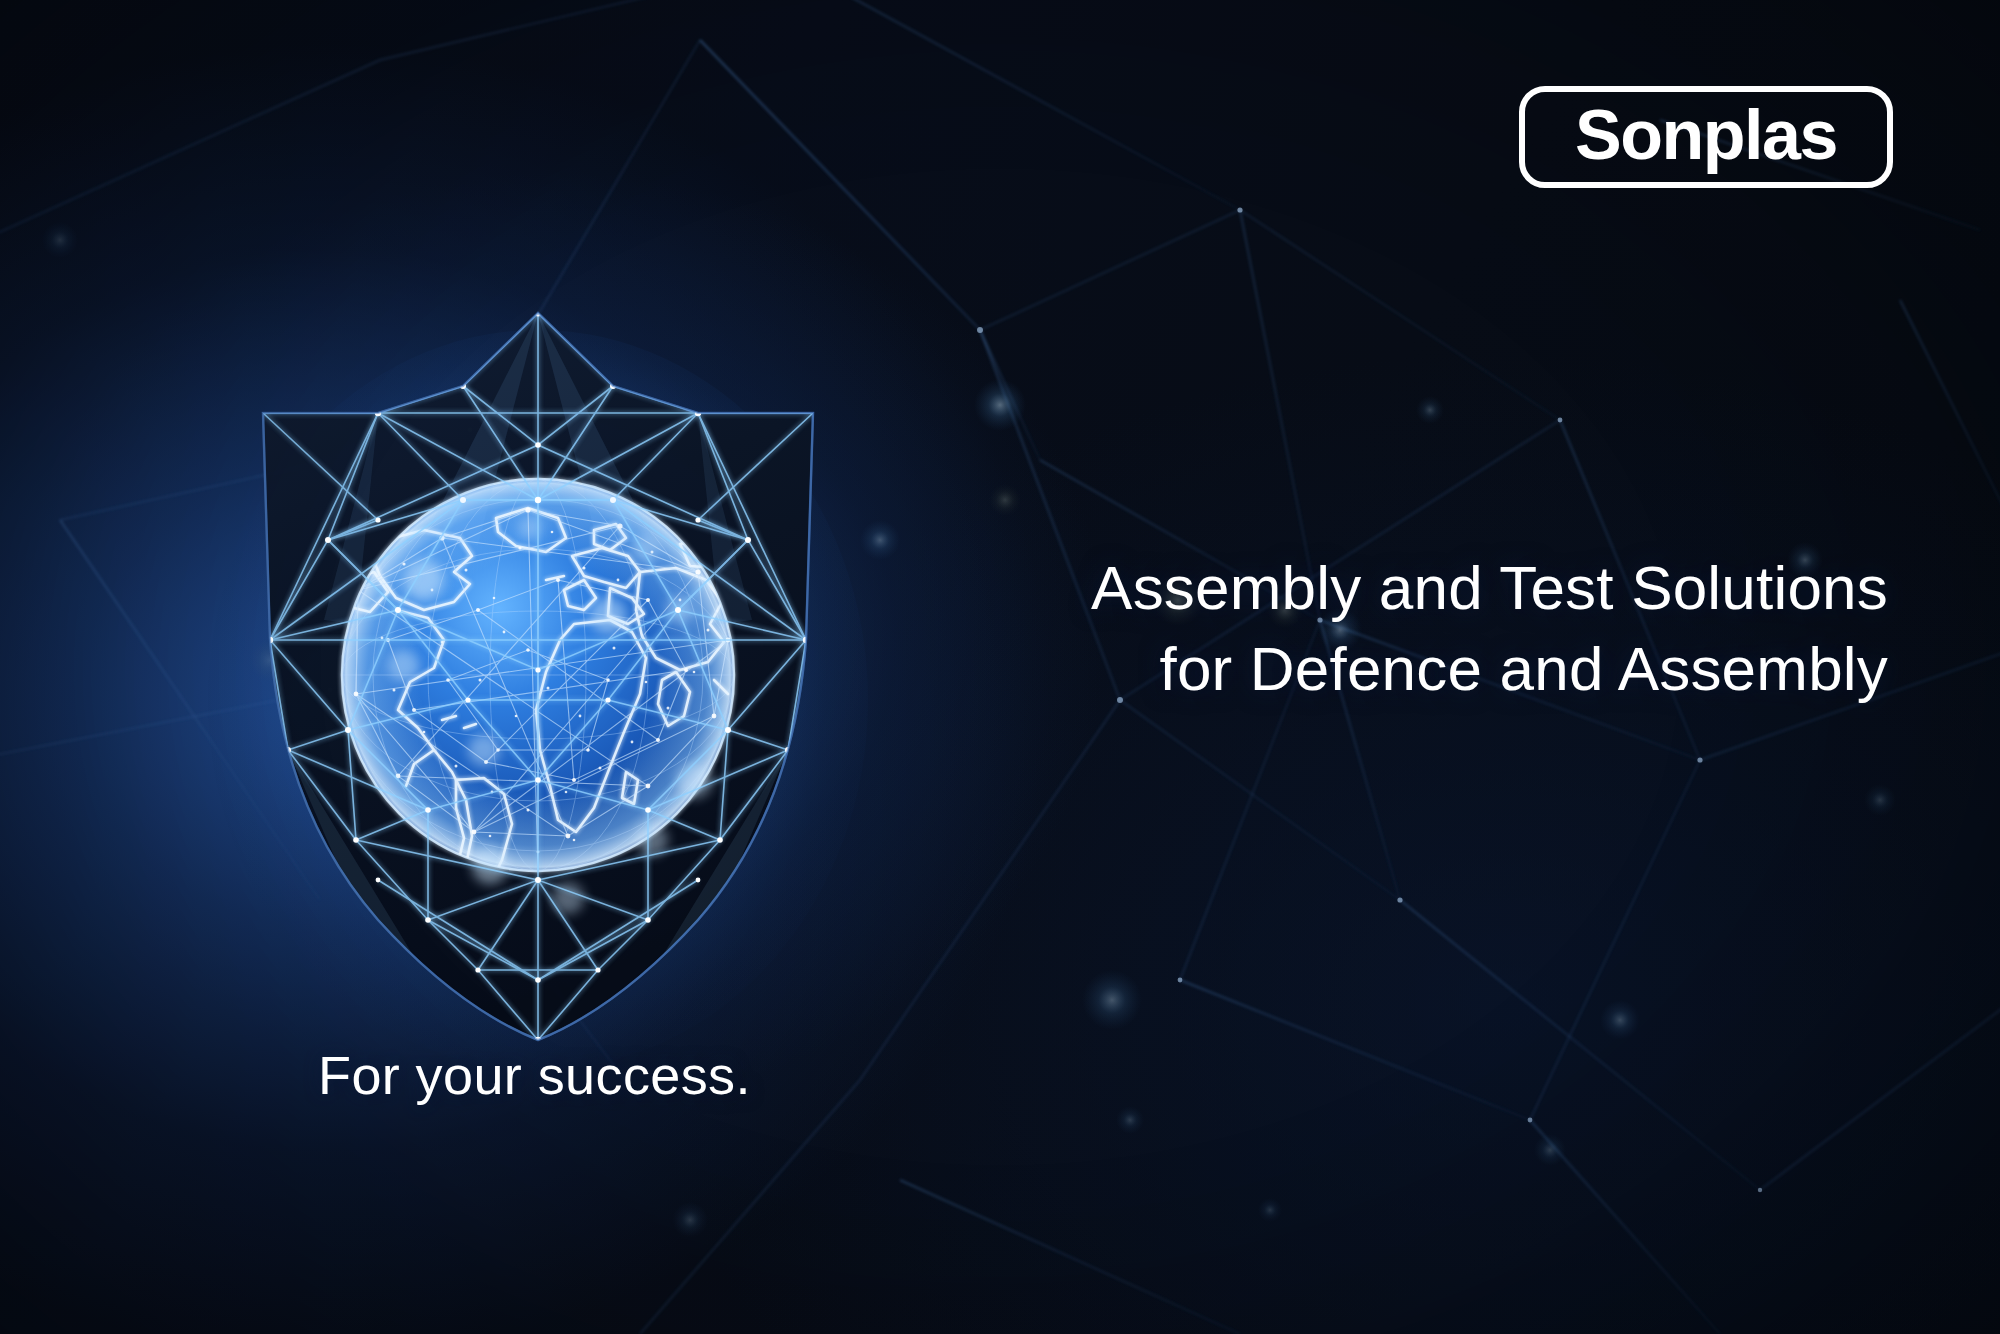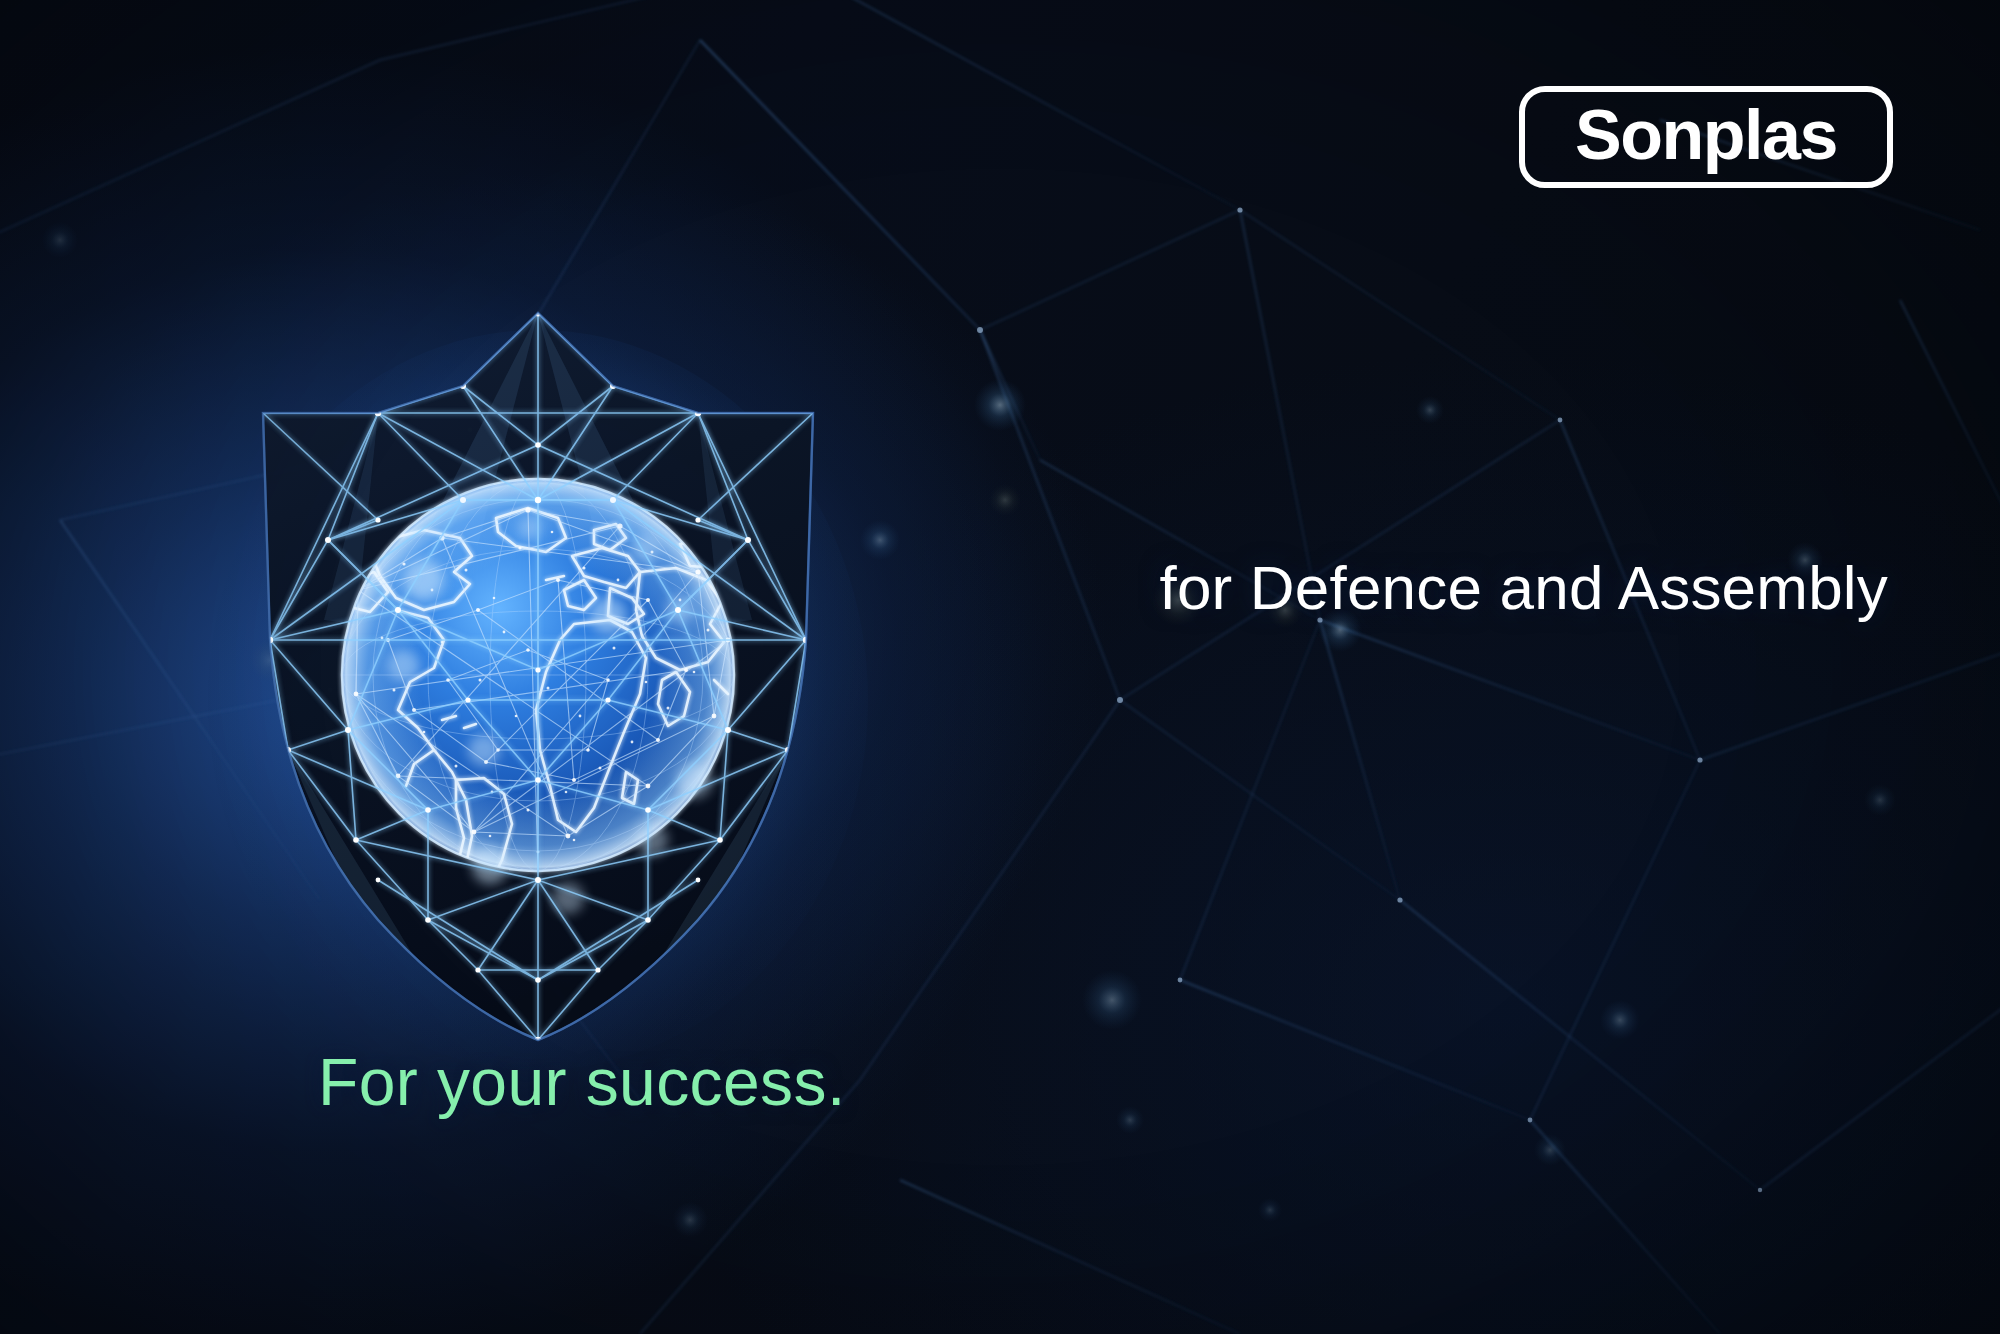--- a/index.html
+++ b/index.html
@@ -81,24 +81,24 @@
     text-shadow: 0 0 22px rgba(10,25,55,0.85);
     white-space: nowrap;
   }
   .headline .ln { display: block; }
 
   
   .tagline {
     position: absolute;
     left: 318px;
     top: 1046px;
-    color: #86efac;
+    color: #ffffff;
     font-family: "Liberation Sans", sans-serif;
     font-weight: 300;
-    font-size: 66px;
+    font-size: 54px;
     letter-spacing: 0.4px;
     line-height: 1.1;
     text-shadow: 0 0 18px rgba(10,25,55,0.8);
     white-space: nowrap;
   }
 
   
   .shield-wrap {
     position: absolute;
     left: 228px;
@@ -538,18 +538,19 @@
     </svg>
   </div>
 
   <div class="vignette"></div>
 
   <div class="logo-box">
     <span class="logo-text">Sonplas</span>
   </div>
 
   <div class="headline">
+    <span class="ln">Assembly and Test Solutions</span>
     <span class="ln">for Defence and Assembly</span>
   </div>
 
   <div class="tagline">For your success.</div>
 
 </div>
 
 </body></html>

